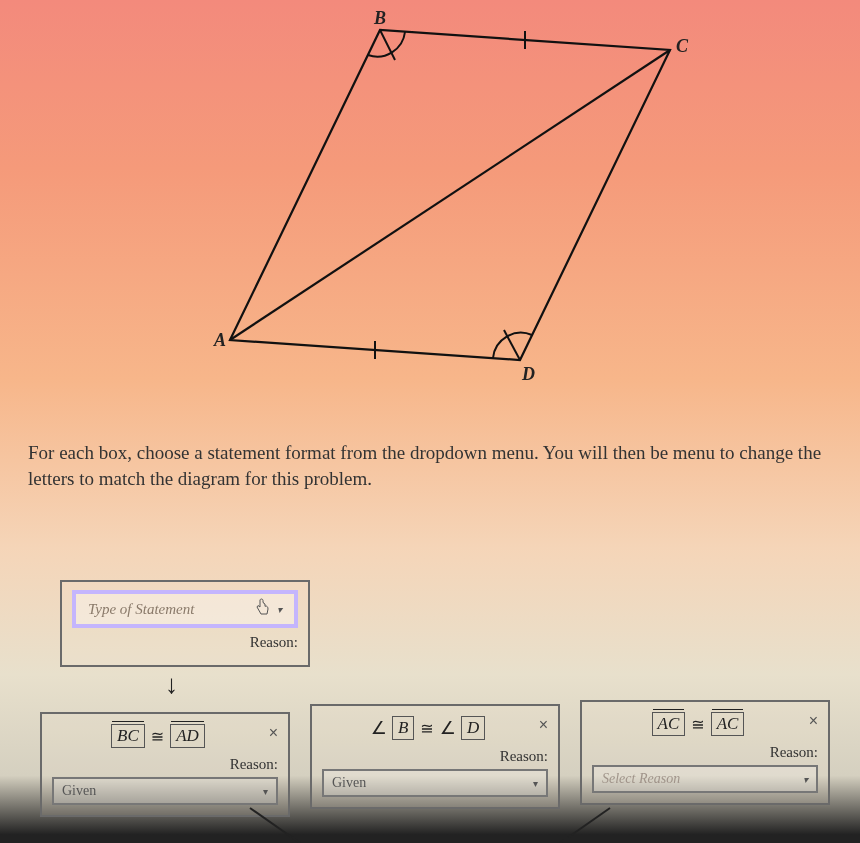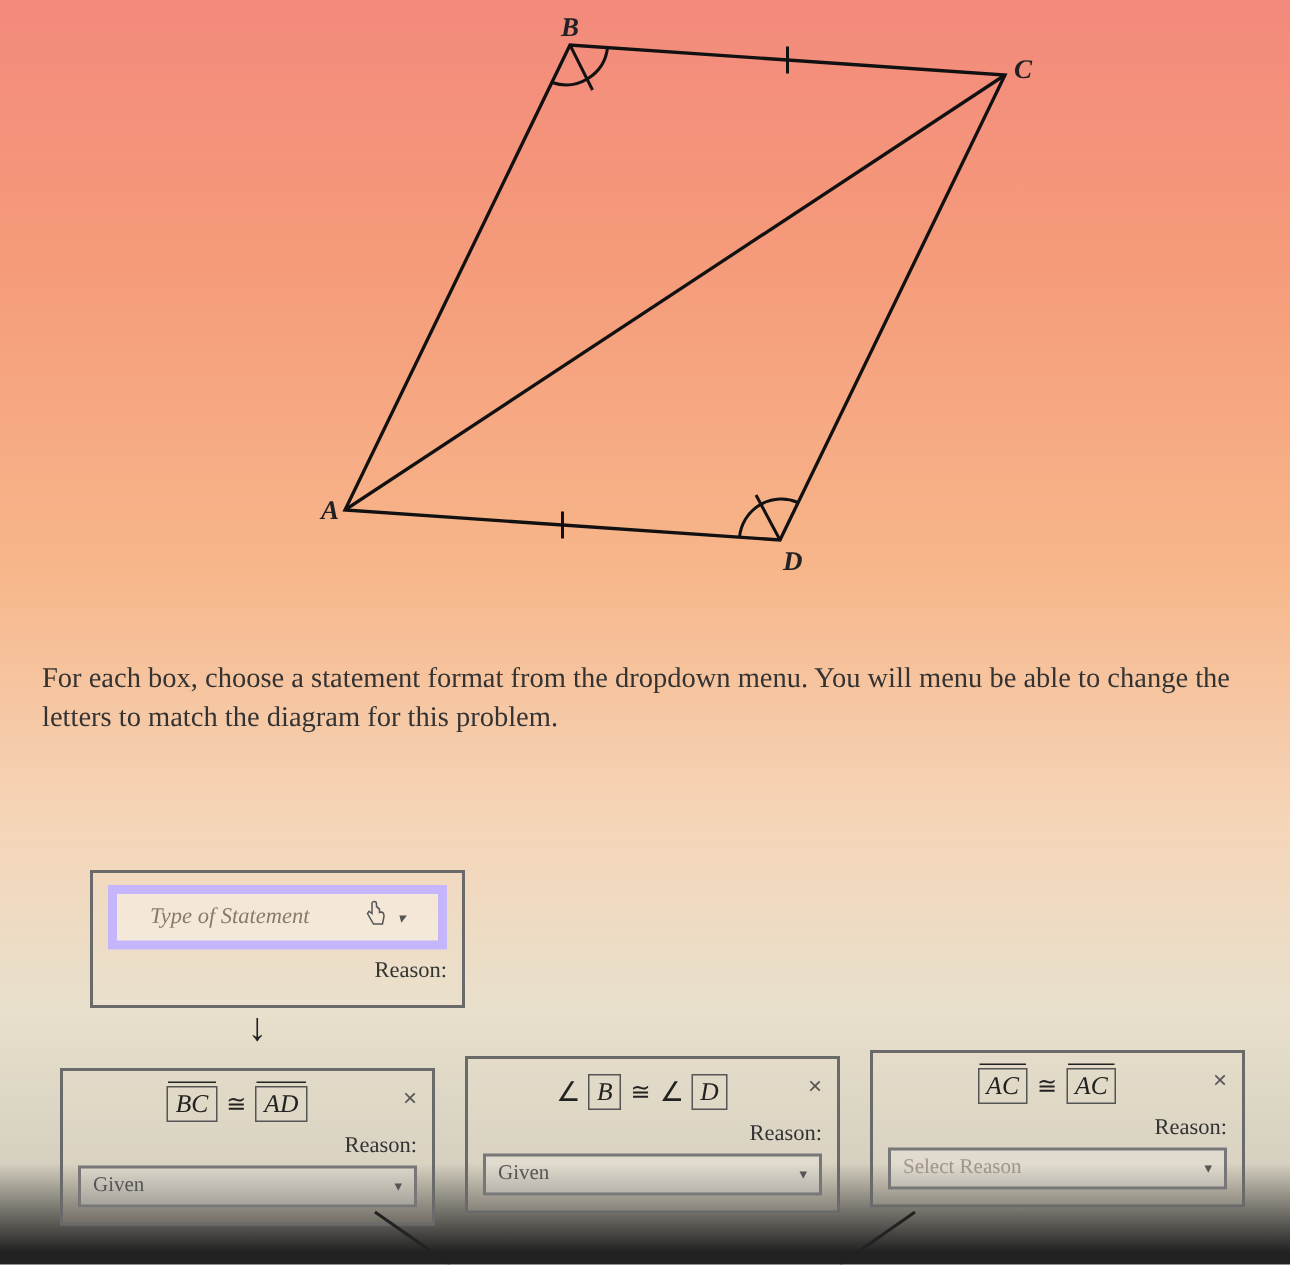--- a/index.html
+++ b/index.html
@@ -32,22 +32,22 @@
     padding: 8px 10px 10px 10px;
     background: rgba(240,230,210,0.15);
   }
   .card.top { width: 250px; left: 60px; top: 580px; }
   .card.low { width: 250px; }
   .card1 { left: 40px; top: 712px; }
   .card2 { left: 310px; top: 704px; }
   .card3 { left: 580px; top: 700px; }
   .type-dd {
     width: 100%;
-    border: 6px solid #c4b5fd;
-    padding: 4px 22px;
+    border: 4px solid #c4b5fd;
+    padding: 4px 12px;
     background: rgba(255,255,255,0.35);
     color: #8a7a6a;
     font: italic 15px Georgia, serif;
     display: flex;
     justify-content: space-between;
     align-items: center;
     cursor: pointer;
   }
   .hand-caret { display:flex; gap:6px; align-items:center; }
   .caret { font-size: 10px; color:#555; }
@@ -100,21 +100,21 @@
     padding: 4px 8px;
     background: rgba(255,255,255,0.2);
     color: #555;
     font-size: 14px;
     display: flex;
     justify-content: space-between;
     align-items: center;
     cursor: pointer;
     margin-top: 2px;
   }
-  .reason-dd.placeholder { color: #a0948a; }
+  .reason-dd.placeholder { color: #a0948a; font-style: italic; }
   .arrow-down {
     position: absolute;
     left: 165px;
     top: 670px;
     font-size: 26px;
     color: #222;
   }
   .bottom-lines {
     position: absolute;
     left: 0; right: 0; bottom: 0;
@@ -141,21 +141,21 @@
     <path d="M 323,348 A 28 28 0 0 1 362,325" fill="none" stroke="#111" stroke-width="2"></path>
     <line x1="350" y1="350" x2="334" y2="320" stroke="#111" stroke-width="2"></line>
 
     <text x="44" y="336" class="vlabel">A</text>
     <text x="204" y="14" class="vlabel">B</text>
     <text x="506" y="42" class="vlabel">C</text>
     <text x="352" y="370" class="vlabel">D</text>
   </svg>
 </div>
 
-<p class="instr">For each box, choose a statement format from the dropdown menu. You will menu be able to change the letters to match the diagram for this problem.</p>
+<p class="instr">For each box, choose a statement format from the dropdown menu. You will then be menu to change the letters to match the diagram for this problem.</p>
 
 <div class="card top">
   <div class="type-dd">
     <span>Type of Statement</span>
     <span class="hand-caret">
       <span>
         <svg width="16" height="18" viewBox="0 0 16 18">
             <path d="M5 2v7l-2-1.5L2 9l4 7h6l1-5c0-2-1-3-2-3l-1 .3V6l-1-.5V5l-1-.5V2.5C8 1.7 7.3 1 6.5 1S5 1.7 5 2z" fill="none" stroke="#555" stroke-width="1"></path>
           </svg>
       </span>

